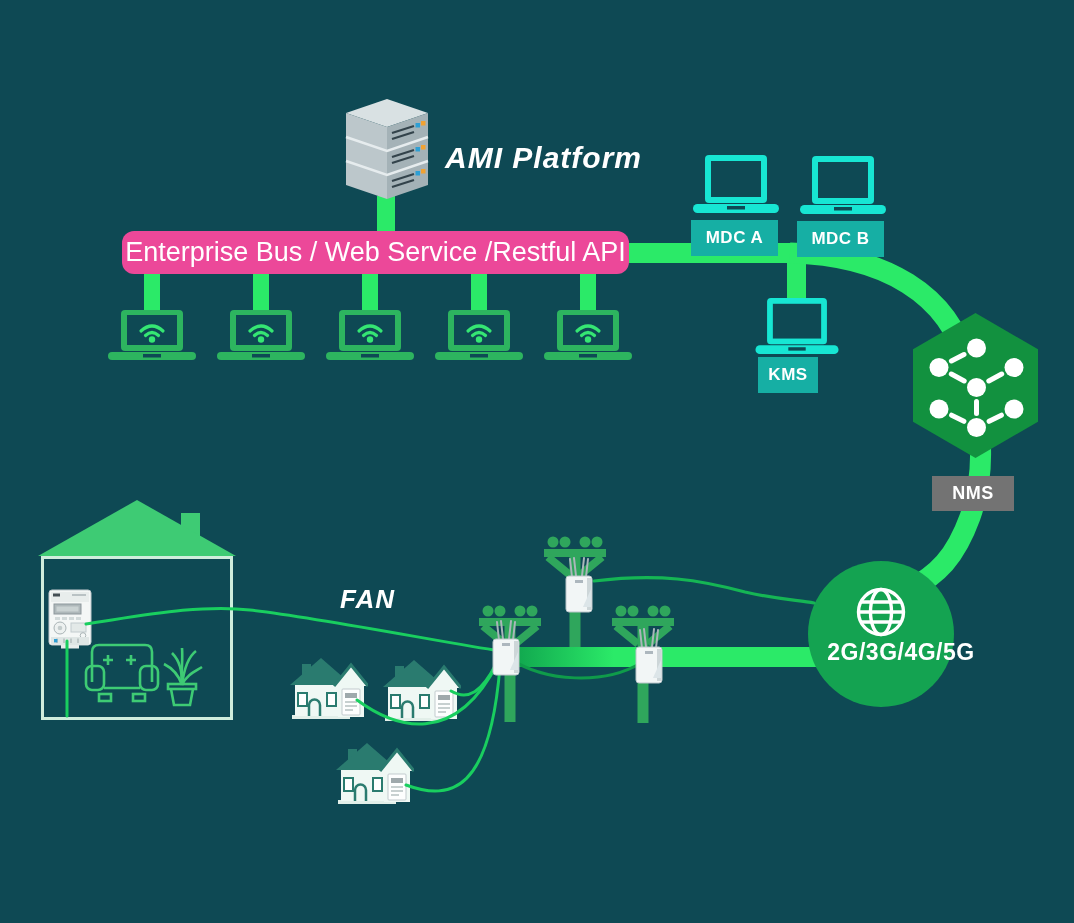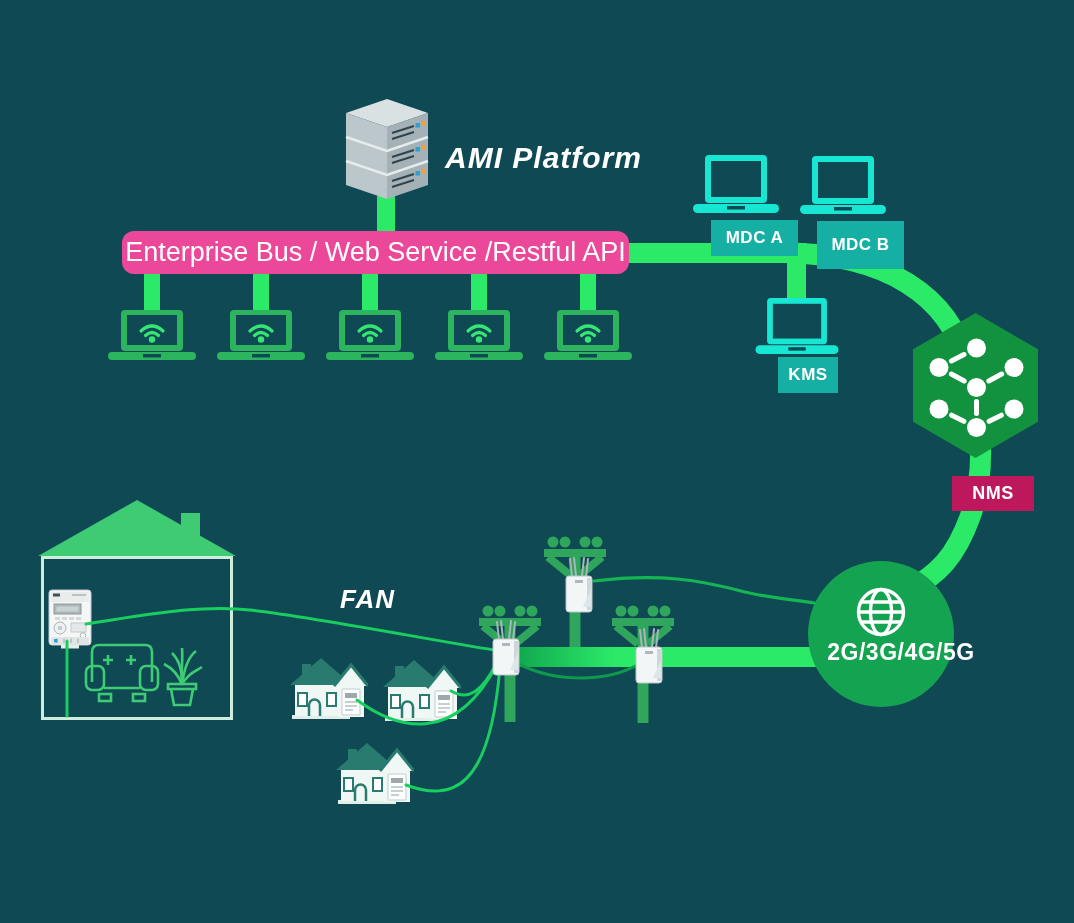--- a/index.html
+++ b/index.html
@@ -1,22 +1,22 @@
 <!DOCTYPE html>
 <html><head>
 <meta charset="utf-8">
 <style>
   html,body{margin:0;padding:0;background:#0E4954;}
   #stage{position:relative;width:1074px;height:923px;background:#0E4954;overflow:hidden;
          font-family:"Liberation Sans", sans-serif;padding-left:24px;}
   .abs{position:absolute;}
   .label-box{display:flex;align-items:center;justify-content:center;
-             color:#fff;font-weight:bold;font-size:17px;letter-spacing:.5px;margin-left:20px;}
+             color:#fff;font-weight:bold;font-size:17px;letter-spacing:.5px;}
   .teal{background:#16AFA4;}
-  .greenlbl{background:#be185d;}
+  .greenlbl{background:#737373;}
   .bus-bar{background:#ec4899;border-radius:12px;display:flex;align-items:center;justify-content:center;
            color:#fff;font-size:27px;}
   .big-title{color:#fff;font-size:30px;font-weight:bold;font-style:italic;letter-spacing:1px;}
   .fan-title{color:#fff;font-size:26px;font-weight:bold;font-style:italic;letter-spacing:1px;}
   .wan-circle{width:146px;height:146px;border-radius:50%;background:#14A351;
               display:flex;flex-direction:column;align-items:center;}
   .wan-text{color:#fff;font-weight:bold;font-size:23px;margin-top:1px;letter-spacing:.5px;margin-left:40px;}
   .house-wall{border:3px solid #CFEDDD;}
   svg{display:block;}
 </style>
@@ -177,21 +177,21 @@
       <rect x="34" y="51" width="18" height="3.5" fill="#0E4954"></rect>
   </svg>
   <svg class="abs" style="left:755px;top:298px;z-index:3" width="84" height="56" viewBox="0 0 86 58">
     <rect x="12" y="0" width="62" height="48" rx="4" fill="#17E6D3"></rect>
       <rect x="18" y="6" width="50" height="36" fill="#0E4954"></rect>
     <rect x="0" y="49" width="86" height="9" rx="4.5" fill="#17E6D3"></rect>
       <rect x="34" y="51" width="18" height="3.5" fill="#0E4954"></rect>
   </svg>
 
   <div class="abs label-box teal" style="left:691px;top:220px;width:87px;height:36px;z-index:3">MDC A</div>
-  <div class="abs label-box teal" style="left:797px;top:221px;width:87px;height:48px;z-index:3">MDC B</div>
+  <div class="abs label-box teal" style="left:797px;top:221px;width:87px;height:36px;z-index:3">MDC B</div>
   <div class="abs label-box teal" style="left:758px;top:357px;width:60px;height:36px;z-index:3">KMS</div>
 
   <svg class="abs" style="left:913px;top:313px;z-index:3" width="125" height="145" viewBox="0 0 125 145">
     <polygon points="62.5,0 125,36.25 125,108.75 62.5,145 0,108.75 0,36.25" fill="#12913F"></polygon>
     <g stroke="#FFFFFF" stroke-width="5" stroke-linecap="round">
       <line x1="38.4" y1="48" x2="51" y2="41.5"></line>
       <line x1="38.3" y1="61" x2="51.2" y2="68"></line>
       <line x1="75.8" y1="68" x2="88.7" y2="61"></line>
       <line x1="63.5" y1="88.5" x2="63.5" y2="100.5"></line>
       <line x1="38.6" y1="102.2" x2="50.9" y2="108.3"></line>

